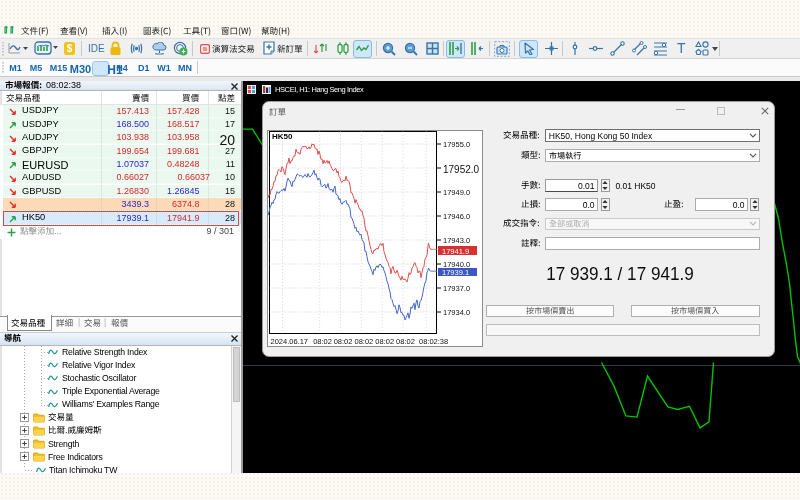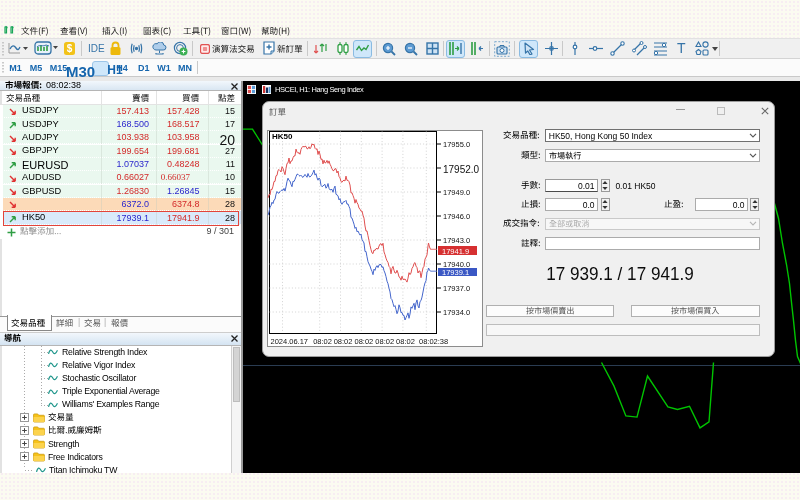--- a/index.html
+++ b/index.html
@@ -211,21 +211,21 @@
     </svg>
 <div style="position:absolute;left:719.0px;top:41.0px;width:1.0px;height:15.0px;background:#c9c9c9;"></div>
 <div style="position:absolute;left:0.0px;top:59.0px;width:800.0px;height:18.0px;background:#fbfbfb;border-bottom:1px solid #c9c9c9;"></div>
 <svg style="position:absolute;left:1px;top:61px" width="4" height="13">
       <path d="M2 1v12" stroke="#bbb" stroke-width="1.5" stroke-dasharray="1.5 1.5"></path>
     </svg>
 <div style="position:absolute;left:91.5px;top:60.5px;width:17.5px;height:15.0px;background:#cfe7fa;border:1px solid #9cc5e8;border-radius:3px;"></div>
 <div style="position:absolute;left:15.5px;top:63.8px;font-family:'Liberation Sans',sans-serif;font-size:9px;color:#1565ad;font-weight:bold;transform:translateX(-50%);white-space:nowrap;line-height:1">M1</div>
 <div style="position:absolute;left:36.0px;top:63.8px;font-family:'Liberation Sans',sans-serif;font-size:9px;color:#1565ad;font-weight:bold;transform:translateX(-50%);white-space:nowrap;line-height:1">M5</div>
 <div style="position:absolute;left:58.5px;top:63.8px;font-family:'Liberation Sans',sans-serif;font-size:9px;color:#1565ad;font-weight:bold;transform:translateX(-50%);white-space:nowrap;line-height:1">M15</div>
-<div style="position:absolute;left:80.5px;top:63.8px;font-family:'Liberation Sans',sans-serif;font-size:15px;color:#1565ad;font-weight:bold;transform:translateX(-50%);white-space:nowrap;line-height:1">M30</div>
+<div style="position:absolute;left:80.5px;top:63.8px;font-family:'Liberation Sans',sans-serif;font-size:11px;color:#1565ad;font-weight:bold;transform:translateX(-50%);white-space:nowrap;line-height:1">M30</div>
 <div style="position:absolute;left:115px;top:63.8px;font-family:Liberation Sans, sans-serif;font-size:12px;color:#1565ad;font-weight:bold;transform:translateX(-50%);white-space:nowrap;line-height:1">H1</div>
 <div style="position:absolute;left:121.9px;top:63.8px;font-family:'Liberation Sans',sans-serif;font-size:9px;color:#1565ad;font-weight:bold;transform:translateX(-50%);white-space:nowrap;line-height:1">H4</div>
 <div style="position:absolute;left:143.8px;top:63.8px;font-family:'Liberation Sans',sans-serif;font-size:9px;color:#1565ad;font-weight:bold;transform:translateX(-50%);white-space:nowrap;line-height:1">D1</div>
 <div style="position:absolute;left:164.0px;top:63.8px;font-family:'Liberation Sans',sans-serif;font-size:9px;color:#1565ad;font-weight:bold;transform:translateX(-50%);white-space:nowrap;line-height:1">W1</div>
 <div style="position:absolute;left:185.0px;top:63.8px;font-family:'Liberation Sans',sans-serif;font-size:9px;color:#1565ad;font-weight:bold;transform:translateX(-50%);white-space:nowrap;line-height:1">MN</div>
 <div style="position:absolute;left:197.0px;top:61.0px;width:1.0px;height:13.0px;background:#c9c9c9;"></div>
 <div style="position:absolute;left:0.0px;top:77.0px;width:241.0px;height:396.0px;background:#fff;"></div>
 <div style="position:absolute;left:241.0px;top:77.0px;width:1.5px;height:396.0px;background:#9a9a9a;"></div>
 <div style="position:absolute;left:0.0px;top:77.0px;width:800.0px;height:3.5px;background:#e9e9e9;"></div>
 <div style="position:absolute;left:0.0px;top:80.5px;width:241.0px;height:10.5px;background:linear-gradient(#f2f7fc,#d9e6f2);border-bottom:1px solid #b5b5b5;"></div>
@@ -320,42 +320,42 @@
 <div style="position:absolute;left:235.0px;top:160.1px;font-family:'Liberation Sans',sans-serif;font-size:9px;color:#111;transform:translateX(-100%);white-space:nowrap;line-height:1">11</div>
 <div style="position:absolute;left:0.0px;top:171.2px;width:241.0px;height:13.3px;background:#eaf8ef;border-bottom:1px dotted #ffffff;"></div>
 <div style="position:absolute;left:101.0px;top:171.2px;width:1.0px;height:13.3px;background:rgba(190,200,190,0.35);"></div>
 <div style="position:absolute;left:156.0px;top:171.2px;width:1.0px;height:13.3px;background:rgba(190,200,190,0.35);"></div>
 <div style="position:absolute;left:208.0px;top:171.2px;width:1.0px;height:13.3px;background:rgba(190,200,190,0.35);"></div>
 <svg style="position:absolute;left:9px;top:174.8px" width="8" height="8" viewBox="0 0 8 8">
       <path d="M1 1 L6.2 6.2 M6.2 6.2 V2.7 M6.2 6.2 H2.7" stroke="#e03131" stroke-width="1.4" fill="none"></path>
     </svg>
 <div style="position:absolute;left:22.0px;top:173.1px;font-family:'Liberation Sans',sans-serif;font-size:9.3px;color:#000;white-space:nowrap;line-height:1">AUDUSD</div>
 <div style="position:absolute;left:149.0px;top:173.4px;font-family:'Liberation Sans',sans-serif;font-size:9px;color:#d32a2a;transform:translateX(-100%);white-space:nowrap;line-height:1">0.66027</div>
-<div style="position:absolute;left:190px;top:173.4px;font-family:Liberation Serif, serif;font-size:9px;color:#d32a2a;transform:translateX(-100%);white-space:nowrap;line-height:1">0.66037</div>
+<div style="position:absolute;left:210px;top:173.4px;font-family:Liberation Sans, sans-serif;font-size:9px;color:#d32a2a;transform:translateX(-100%);white-space:nowrap;line-height:1">0.66037</div>
 <div style="position:absolute;left:235.0px;top:173.4px;font-family:'Liberation Sans',sans-serif;font-size:9px;color:#111;transform:translateX(-100%);white-space:nowrap;line-height:1">10</div>
 <div style="position:absolute;left:0.0px;top:184.6px;width:241.0px;height:13.3px;background:#eaf8ef;border-bottom:1px dotted #ffffff;"></div>
 <div style="position:absolute;left:101.0px;top:184.6px;width:1.0px;height:13.3px;background:rgba(190,200,190,0.35);"></div>
 <div style="position:absolute;left:156.0px;top:184.6px;width:1.0px;height:13.3px;background:rgba(190,200,190,0.35);"></div>
 <div style="position:absolute;left:208.0px;top:184.6px;width:1.0px;height:13.3px;background:rgba(190,200,190,0.35);"></div>
 <svg style="position:absolute;left:9px;top:188.1px" width="8" height="8" viewBox="0 0 8 8">
       <path d="M1 1 L6.2 6.2 M6.2 6.2 V2.7 M6.2 6.2 H2.7" stroke="#e03131" stroke-width="1.4" fill="none"></path>
     </svg>
 <div style="position:absolute;left:22.0px;top:186.5px;font-family:'Liberation Sans',sans-serif;font-size:9.3px;color:#000;white-space:nowrap;line-height:1">GBPUSD</div>
 <div style="position:absolute;left:149.0px;top:186.8px;font-family:'Liberation Sans',sans-serif;font-size:9px;color:#d32a2a;transform:translateX(-100%);white-space:nowrap;line-height:1">1.26830</div>
 <div style="position:absolute;left:199.5px;top:186.8px;font-family:'Liberation Sans',sans-serif;font-size:9px;color:#2b26cc;transform:translateX(-100%);white-space:nowrap;line-height:1">1.26845</div>
 <div style="position:absolute;left:235.0px;top:186.8px;font-family:'Liberation Sans',sans-serif;font-size:9px;color:#111;transform:translateX(-100%);white-space:nowrap;line-height:1">15</div>
 <div style="position:absolute;left:0.0px;top:197.9px;width:241.0px;height:13.3px;background:#fcdab8;border-bottom:1px dotted #ffffff;"></div>
 <div style="position:absolute;left:101.0px;top:197.9px;width:1.0px;height:13.3px;background:rgba(190,200,190,0.35);"></div>
 <div style="position:absolute;left:156.0px;top:197.9px;width:1.0px;height:13.3px;background:rgba(190,200,190,0.35);"></div>
 <div style="position:absolute;left:208.0px;top:197.9px;width:1.0px;height:13.3px;background:rgba(190,200,190,0.35);"></div>
 <svg style="position:absolute;left:9px;top:201.4px" width="8" height="8" viewBox="0 0 8 8">
       <path d="M1 1 L6.2 6.2 M6.2 6.2 V2.7 M6.2 6.2 H2.7" stroke="#e03131" stroke-width="1.4" fill="none"></path>
     </svg>
 <div style="position:absolute;left:22.0px;top:214px;font-family:'Liberation Sans',sans-serif;font-size:9.3px;color:#000;white-space:nowrap;line-height:1">HSCEI</div>
-<div style="position:absolute;left:149.0px;top:200.1px;font-family:'Liberation Sans',sans-serif;font-size:9px;color:#2b26cc;transform:translateX(-100%);white-space:nowrap;line-height:1">6372.0</div>
+<div style="position:absolute;left:149.0px;top:200.1px;font-family:'Liberation Sans',sans-serif;font-size:9px;color:#2b26cc;transform:translateX(-100%);white-space:nowrap;line-height:1">3439.3</div>
 <div style="position:absolute;left:199.5px;top:200.1px;font-family:'Liberation Sans',sans-serif;font-size:9px;color:#d32a2a;transform:translateX(-100%);white-space:nowrap;line-height:1">6374.8</div>
 <div style="position:absolute;left:235.0px;top:200.1px;font-family:'Liberation Sans',sans-serif;font-size:9px;color:#111;transform:translateX(-100%);white-space:nowrap;line-height:1">28</div>
 <div style="position:absolute;left:0.0px;top:211.3px;width:241.0px;height:13.3px;background:#d9eafa;border-bottom:1px dotted #ffffff;"></div>
 <div style="position:absolute;left:101.0px;top:211.3px;width:1.0px;height:13.3px;background:rgba(190,200,190,0.35);"></div>
 <div style="position:absolute;left:156.0px;top:211.3px;width:1.0px;height:13.3px;background:rgba(190,200,190,0.35);"></div>
 <div style="position:absolute;left:208.0px;top:211.3px;width:1.0px;height:13.3px;background:rgba(190,200,190,0.35);"></div>
 <svg style="position:absolute;left:9px;top:214.8px" width="8" height="8" viewBox="0 0 8 8">
       <path d="M1 7 L6.2 1.8 M6.2 1.8 V5.3 M6.2 1.8 H2.7" stroke="#2f9e44" stroke-width="1.4" fill="none"></path>
     </svg>
 <div style="position:absolute;left:22.0px;top:213.2px;font-family:'Liberation Sans',sans-serif;font-size:9.3px;color:#000;white-space:nowrap;line-height:1">HK50</div>

